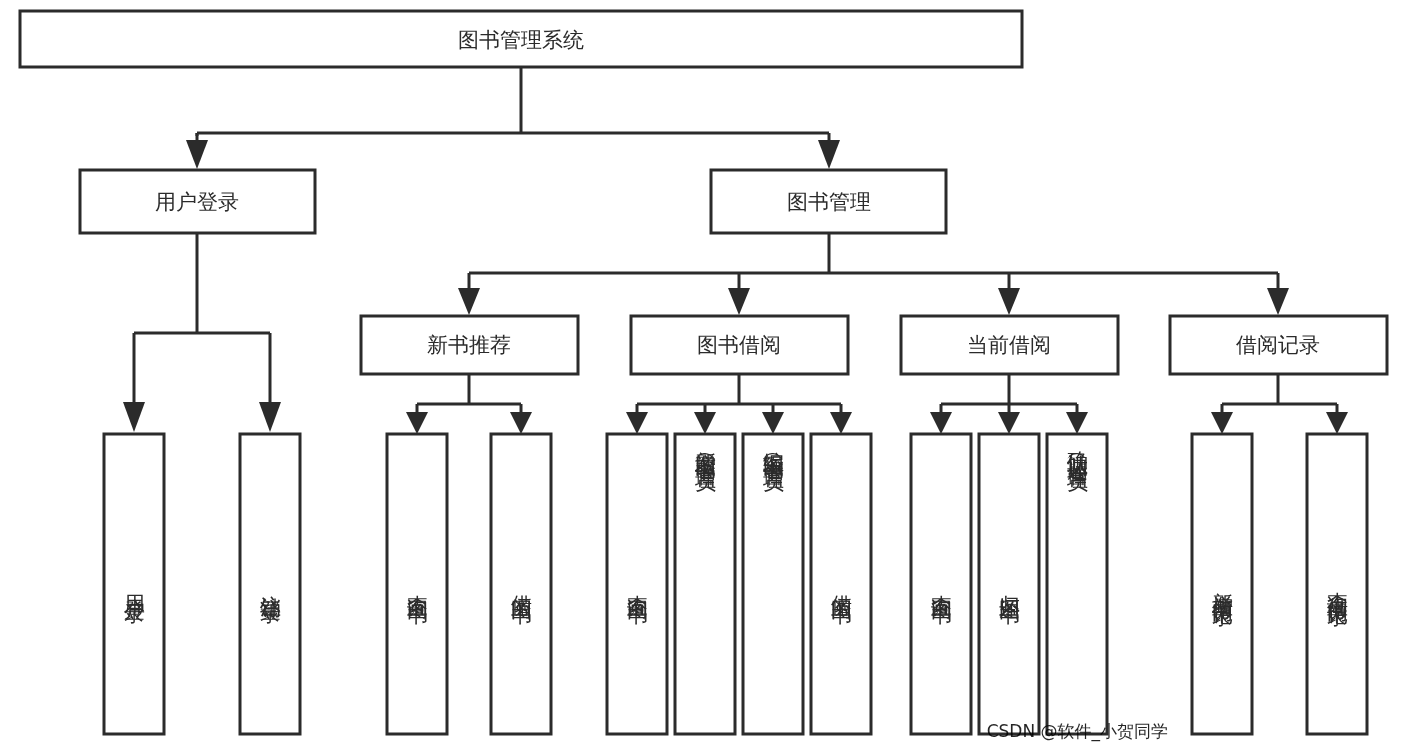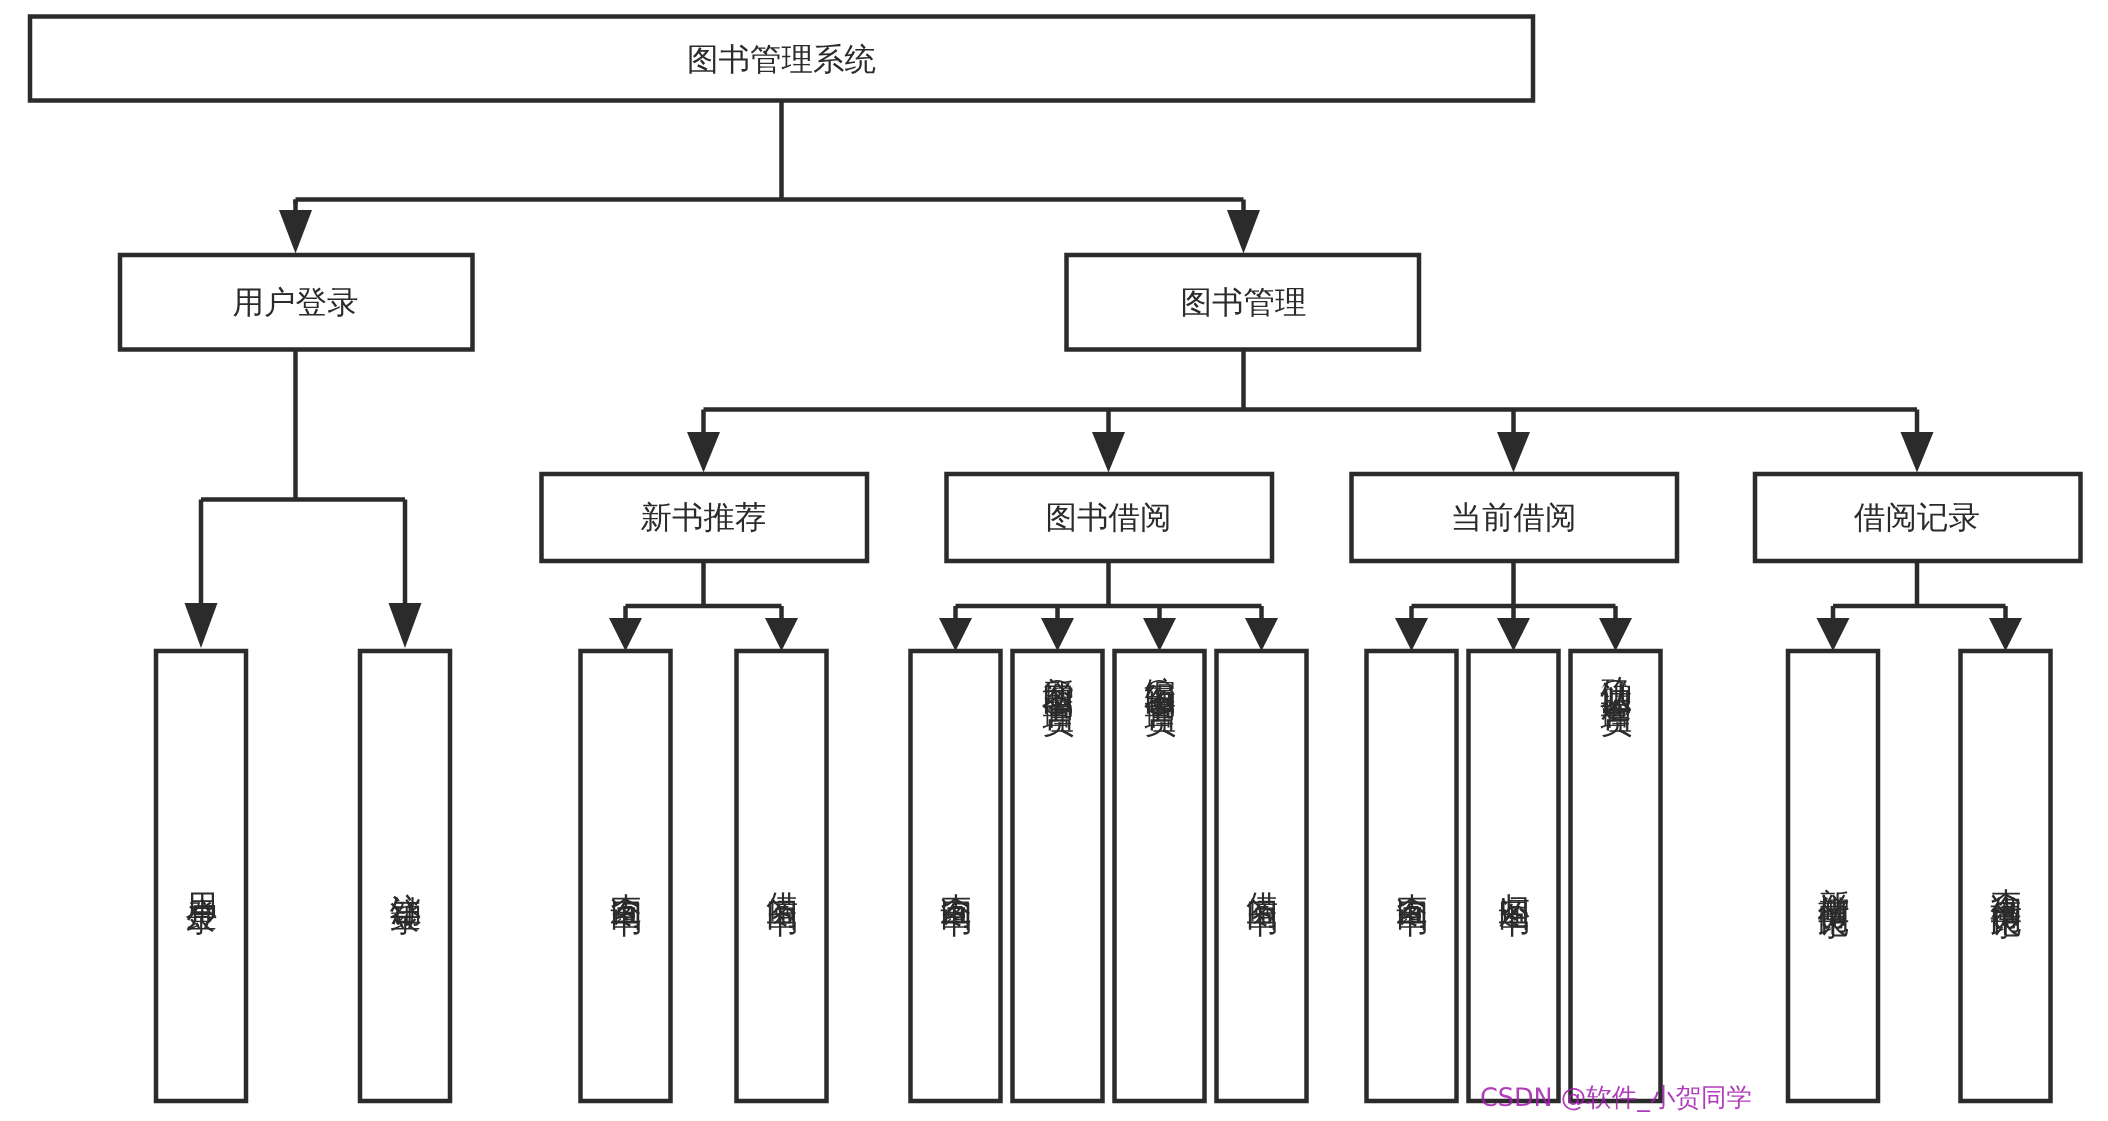--- a/index.html
+++ b/index.html
@@ -66,21 +66,21 @@
     letter-spacing: 3px;
     white-space: nowrap;
     text-align: center;
   }
   .watermark {
     position: absolute;
     right: 8px;
     bottom: 4px;
     font-family: "DejaVu Sans", "Liberation Sans", sans-serif;
     font-size: 17px;
-    color: #a21caf;
+    color: #000000;
     opacity: 0.85;
     white-space: nowrap;
     pointer-events: none;
     margin-top: 32px;
   }
 </style>
 </head>
 <body>
 
 <div id="diagram-root">

